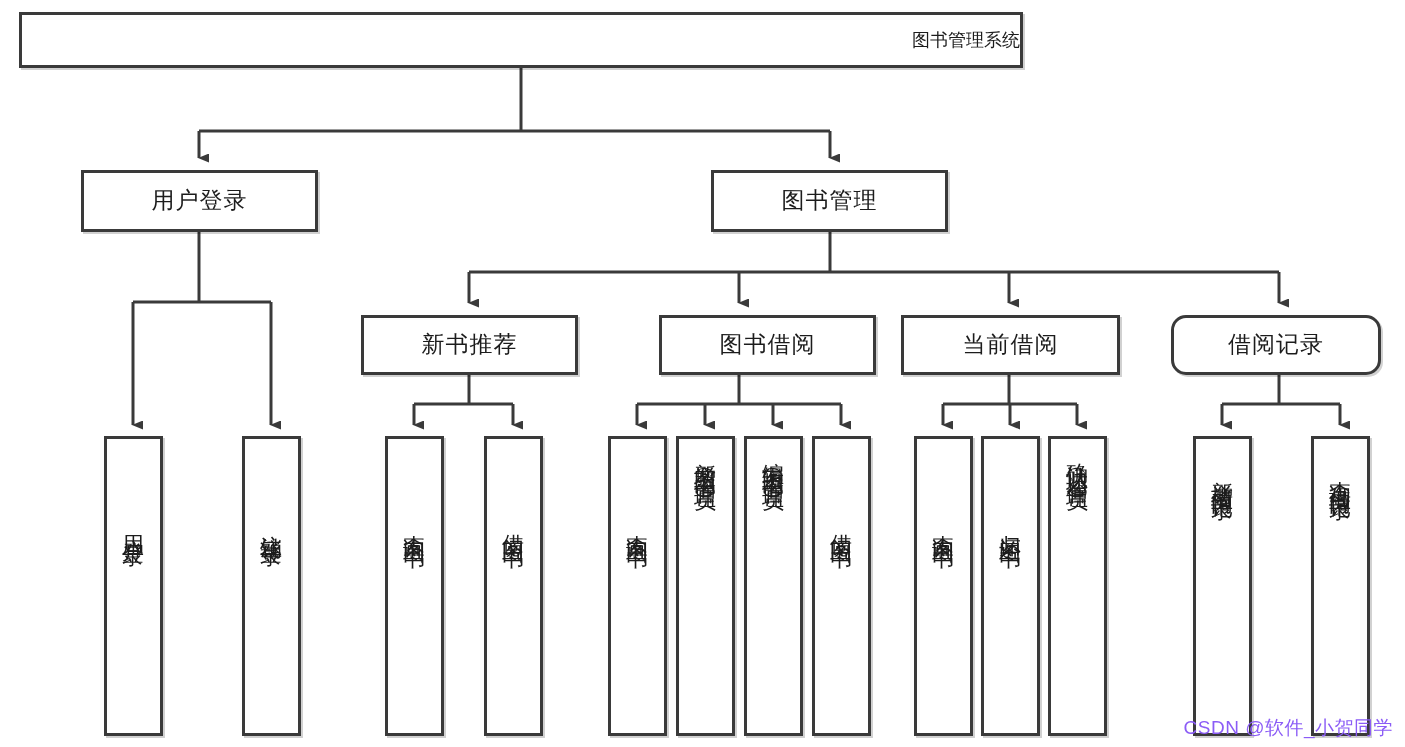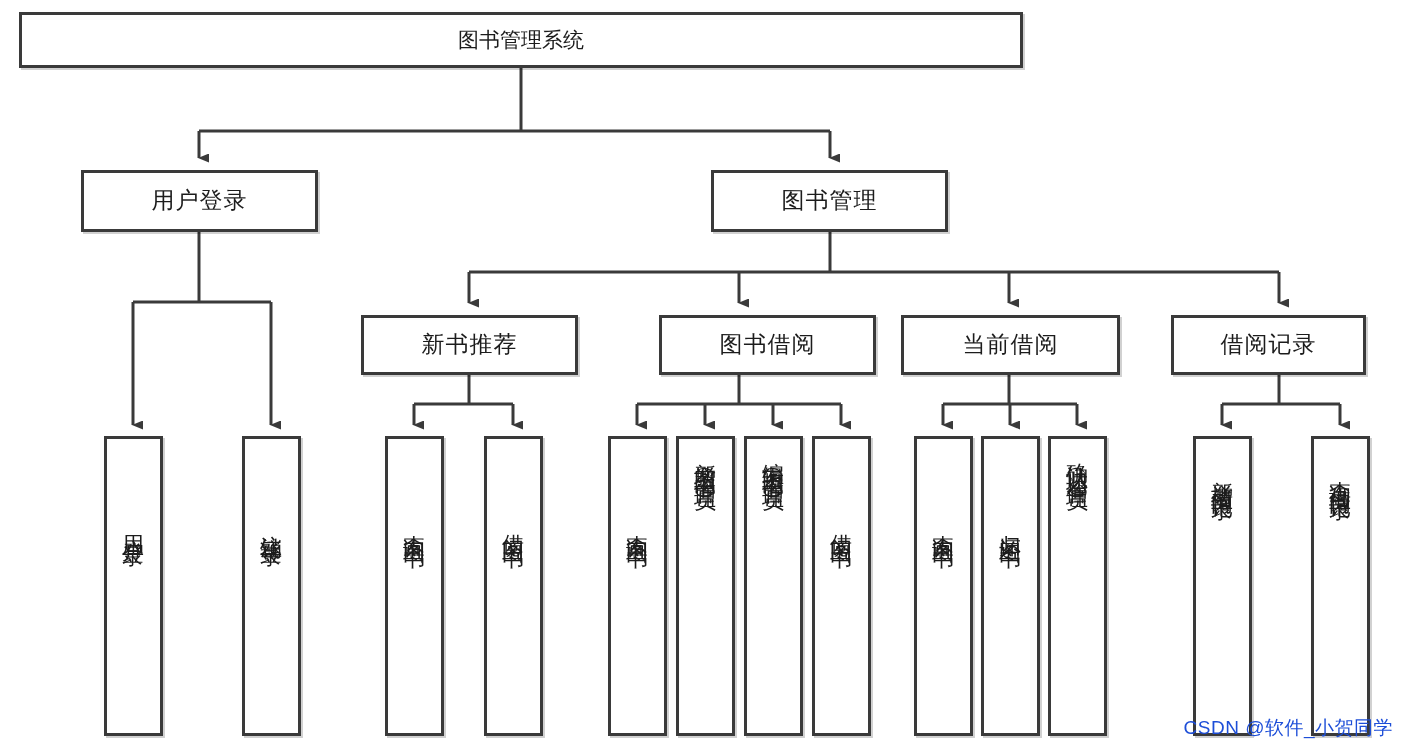--- a/index.html
+++ b/index.html
@@ -31,21 +31,22 @@
     justify-content:center;
     text-align:center;
     color:#1c1c1c;
   }
   .node.horiz{
     font-size:23px;
     letter-spacing:1px;
     line-height:1.2;
   }
   .node.title{
-    font-size:21px;
+    font-size:18px;
+    justify-content:flex-end;
   }
   .node.leaf{
     align-items:flex-start;
     justify-content:center;
     padding-top:6px;
   }
   .vtext{
     writing-mode:vertical-rl;
     text-orientation:upright;
     font-size:22px;
@@ -55,21 +56,21 @@
     display:block;
   }
   .leafA .vtext{ margin-top:72px; }
   .leafB .vtext{ margin-top:18px; }
   .leafC .vtext{ margin-top:0px; }
   .watermark{
     position:absolute;
     right:12px;
     bottom:6px;
     font-size:19px;
-    color:#1d4ed8;
+    color:#8b5cf6;
     letter-spacing:0.5px;
     white-space:nowrap;
   }
 </style>
 </head>
 <body>
 
 <div id="canvas">
 
   <svg id="wires" viewBox="0 0 1405 747">
@@ -138,21 +139,21 @@
 
   <div class="node horiz" style="left:711px;top:170px;width:237px;height:62px;">
     <span>图书管理</span>
   </div>
   <div class="node horiz" style="left:631px;top:315px;width:217px;height:60px;margin-left:28px;">
     <span>图书借阅</span>
   </div>
   <div class="node horiz" style="left:901px;top:315px;width:219px;height:60px;">
     <span>当前借阅</span>
   </div>
-  <div class="node horiz" style="left:1171px;top:315px;width:195px;height:60px;">
+  <div class="node horiz" style="left:1171px;top:315px;width:210px;height:60px;border-radius:15px;">
     <span>借阅记录</span>
   </div>
 
   <div class="node leaf leafA" style="left:104px;top:436px;width:59px;height:300px;">
     <span class="vtext">用户登录</span>
   </div>
   <div class="node leaf leafA" style="left:242px;top:436px;width:59px;height:300px;">
     <span class="vtext">注销登录</span>
   </div>
 

